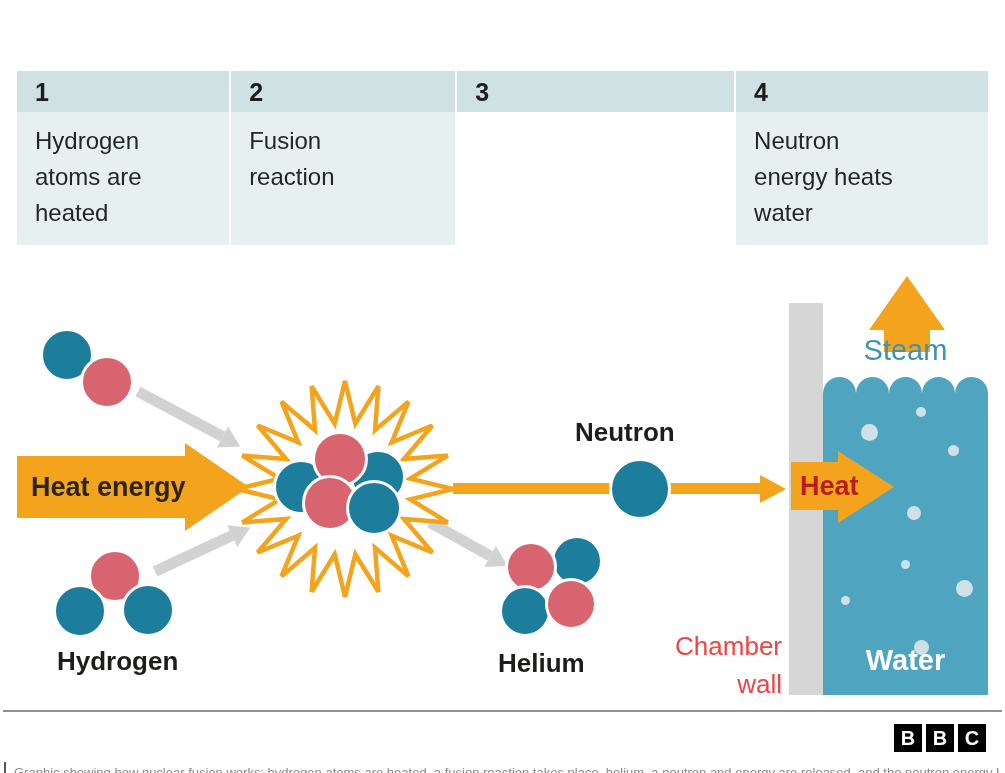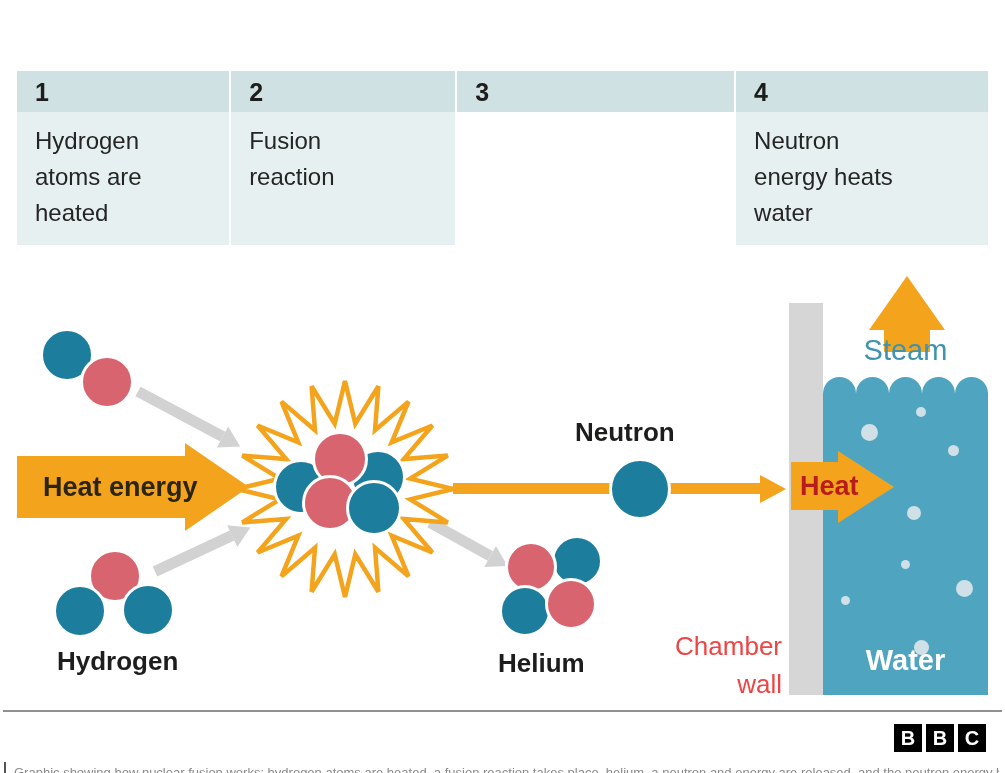--- a/index.html
+++ b/index.html
@@ -36,21 +36,21 @@
   .red{background:#d7646e;}
   .garrow{position:absolute;height:11px;background:#d2d2d2;transform-origin:0 50%;}
   .garrow::after{
     content:"";position:absolute;left:100%;top:50%;transform:translateY(-50%);
     border-left:20px solid #d2d2d2;border-top:12px solid transparent;border-bottom:12px solid transparent;
   }
   
   .he-body{position:absolute;left:17px;top:456px;width:168px;height:62px;background:#f4a41c;}
   .he-head{position:absolute;left:185px;top:443px;width:0;height:0;
     border-left:64px solid #f4a41c;border-top:44px solid transparent;border-bottom:44px solid transparent;}
-  .he-label{position:absolute;left:31px;top:472px;font-size:27px;font-weight:700;color:#2b2410;margin-left:12px;}
+  .he-label{position:absolute;left:31px;top:472px;font-size:27px;font-weight:700;color:#2b2410;}
   
   .burst{position:absolute;left:230px;top:374px;}
   
   .beam{position:absolute;left:453px;top:483px;width:307px;height:11px;background:#f4a41c;}
   .beam::after{content:"";position:absolute;left:100%;top:50%;transform:translateY(-50%);
     border-left:26px solid #f4a41c;border-top:14px solid transparent;border-bottom:14px solid transparent;}
   
   .wall{position:absolute;left:789px;top:303px;width:34px;height:392px;background:#d6d6d6;}
   .wall-lbl{position:absolute;left:600px;top:628px;width:182px;text-align:right;
     font-size:26px;font-weight:500;color:#ef4444;line-height:1.45;white-space:pre-line;}

